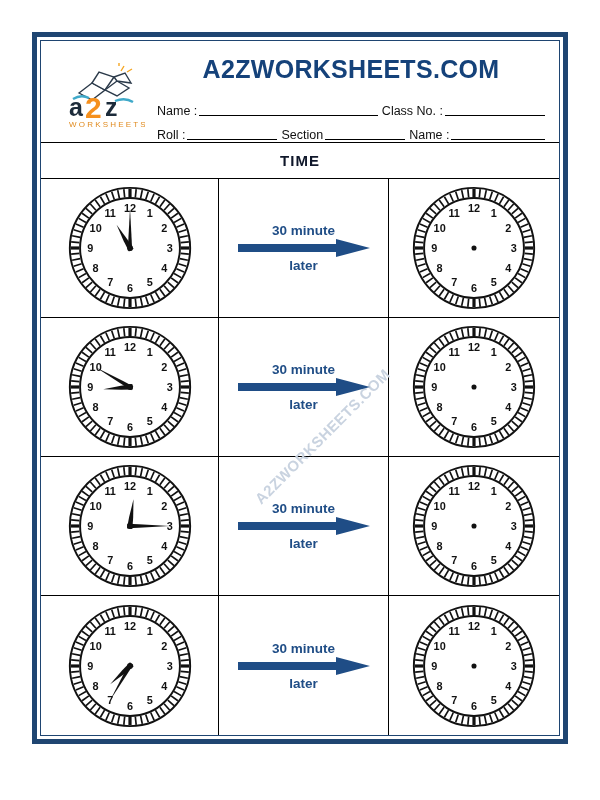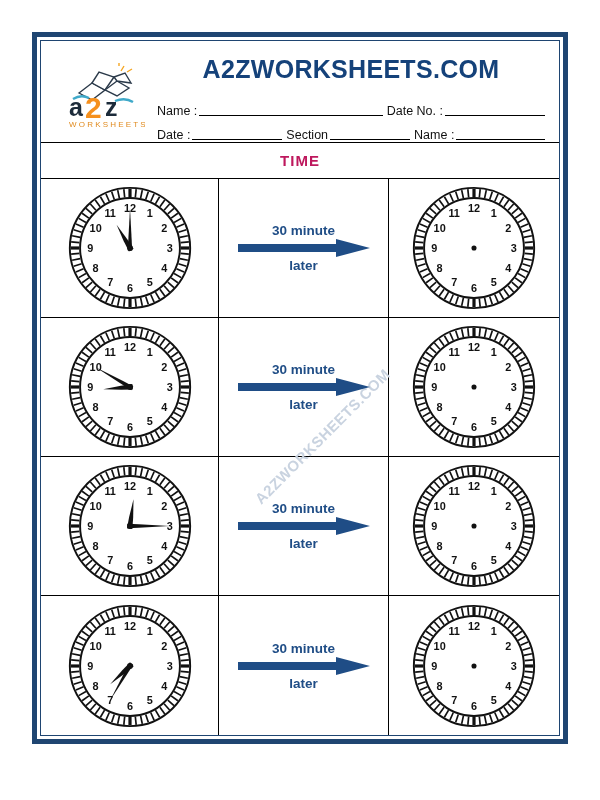--- a/index.html
+++ b/index.html
@@ -98,21 +98,21 @@
     position: relative;
     height: 36px;
     border-bottom: 1px solid #000000;
     box-sizing: border-box;
   }
   #topic-title {
     text-align: center;
     line-height: 36px;
     font-size: 15px;
     font-weight: bold;
-    color: #be185d;
+    color: #0f172a;
     letter-spacing: 1px;
   }
 
   
   #grid {
     position: relative;
   }
   .row {
     display: flex;
     height: 139px;
@@ -193,25 +193,25 @@
           <text x="10" y="64" font-family="'Liberation Sans',sans-serif" font-size="8" letter-spacing="2.2" fill="#e08a1e">WORKSHEETS</text>
         </svg>
       </div>
 
       <div id="site-title">A2ZWORKSHEETS.COM</div>
 
       <div id="fields">
         <div class="field-row">
           <span class="field-label">Name :</span>
           <span class="rule grow"></span>
-          <span class="field-label">Date No. :</span>
+          <span class="field-label">Class No. :</span>
           <span class="rule w100"></span>
         </div>
         <div class="field-row">
-          <span class="field-label">Date :</span>
+          <span class="field-label">Roll :</span>
           <span class="rule w90"></span>
           <span class="field-label">Section</span>
           <span class="rule w80"></span>
           <span class="field-label">Name :</span>
           <span class="rule grow"></span>
         </div>
       </div>
     </div>
 
     <div id="topic-bar">

